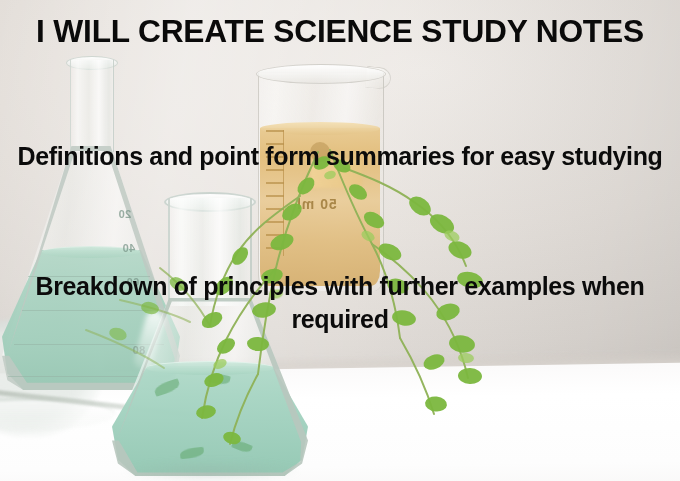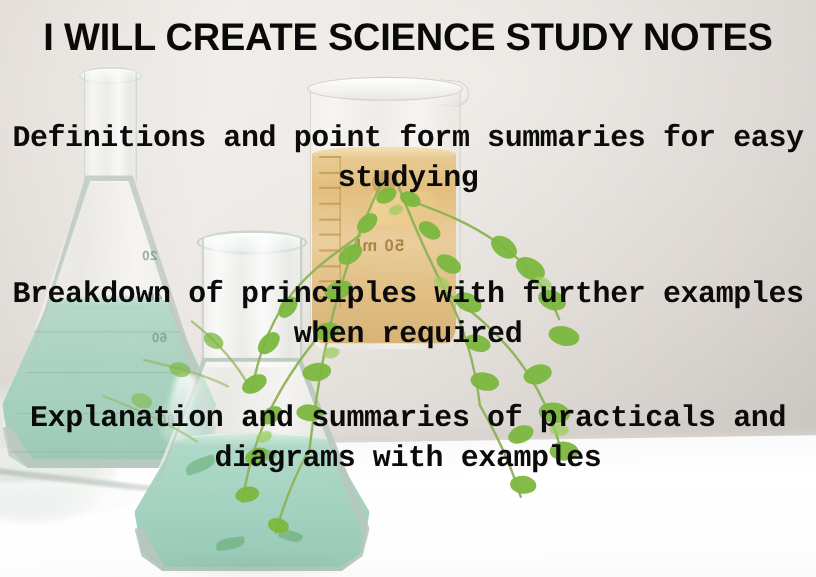--- a/index.html
+++ b/index.html
@@ -363,26 +363,27 @@
     letter-spacing: -0.2px;
     color: #0a0a0a;
     transform: scaleX(0.99);
     white-space: nowrap;
   }
   .bullet {
     position: absolute;
     left: 8px;
     width: 664px;
     text-align: center;
-    font-family: Liberation Mono, monospace;
+    font-family: Liberation Sans, sans-serif;
     font-size: 25px;
     font-weight: bold;
     line-height: 1.30;
     color: #0b0b0b;
     letter-spacing: -0.35px;
+    margin-top: 40px;
   }
   .b1 { top: 100px; }
   .b2 { top: 230px; }
   .b3 { top: 333px; }
 </style>
 </head>
 <body>
 
 <div class="poster">
 
@@ -511,16 +512,15 @@
   </div>
 
   <div class="text-layer">
 
     <div class="headline">I WILL CREATE SCIENCE STUDY NOTES</div>
 
     <div class="bullet b1">Definitions and point form summaries for easy studying</div>
 
     <div class="bullet b2">Breakdown of principles with further examples when required</div>
 
-    <div class="bullet b3">Explanation and summaries of practicals and diagrams with examples</div>
   </div>
 
 </div>
 
 </body></html>

